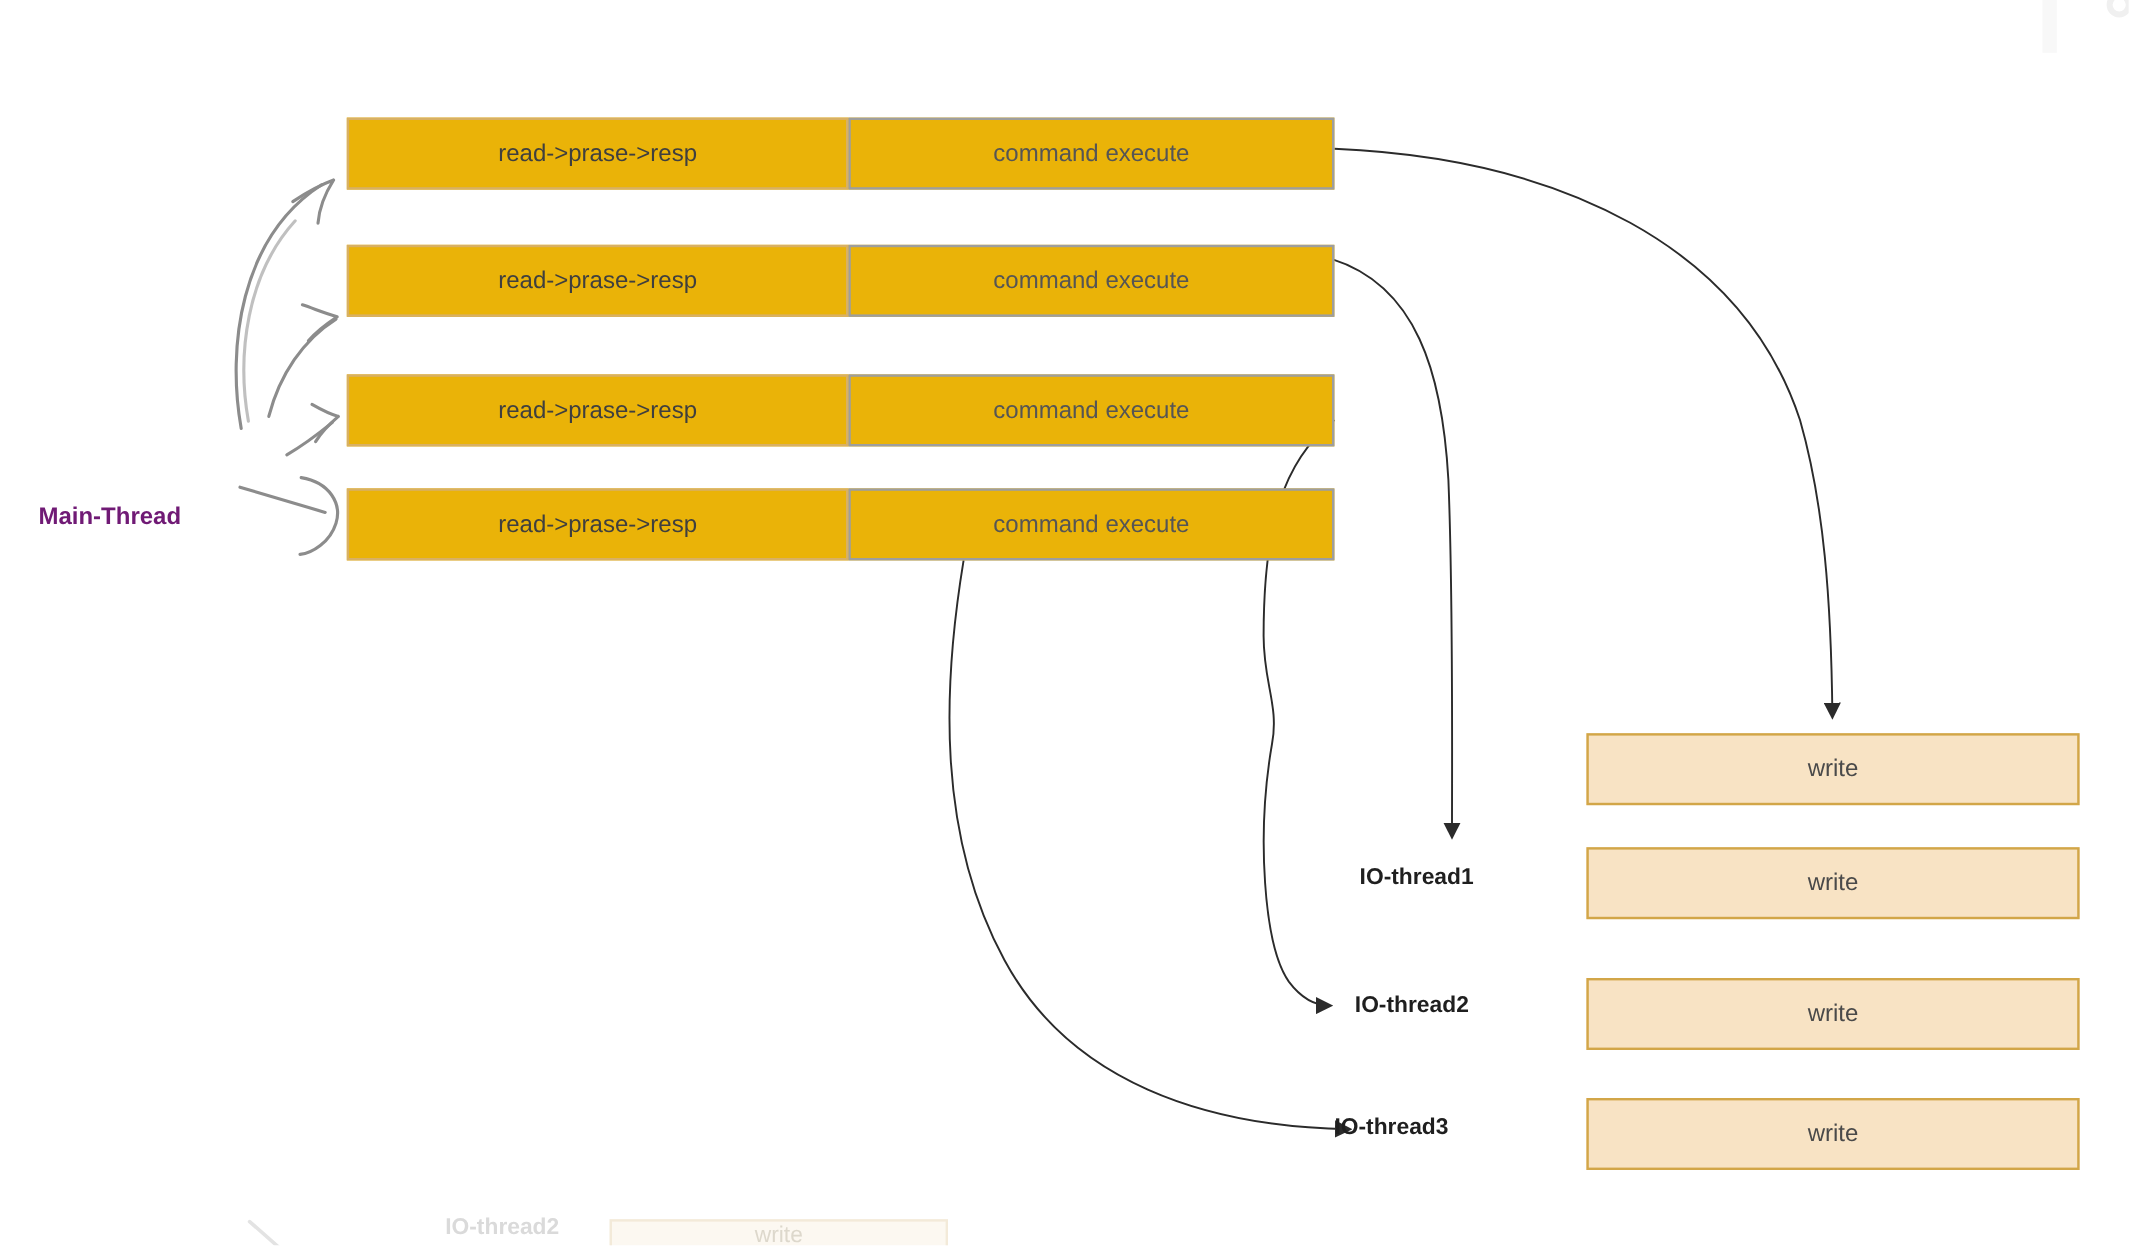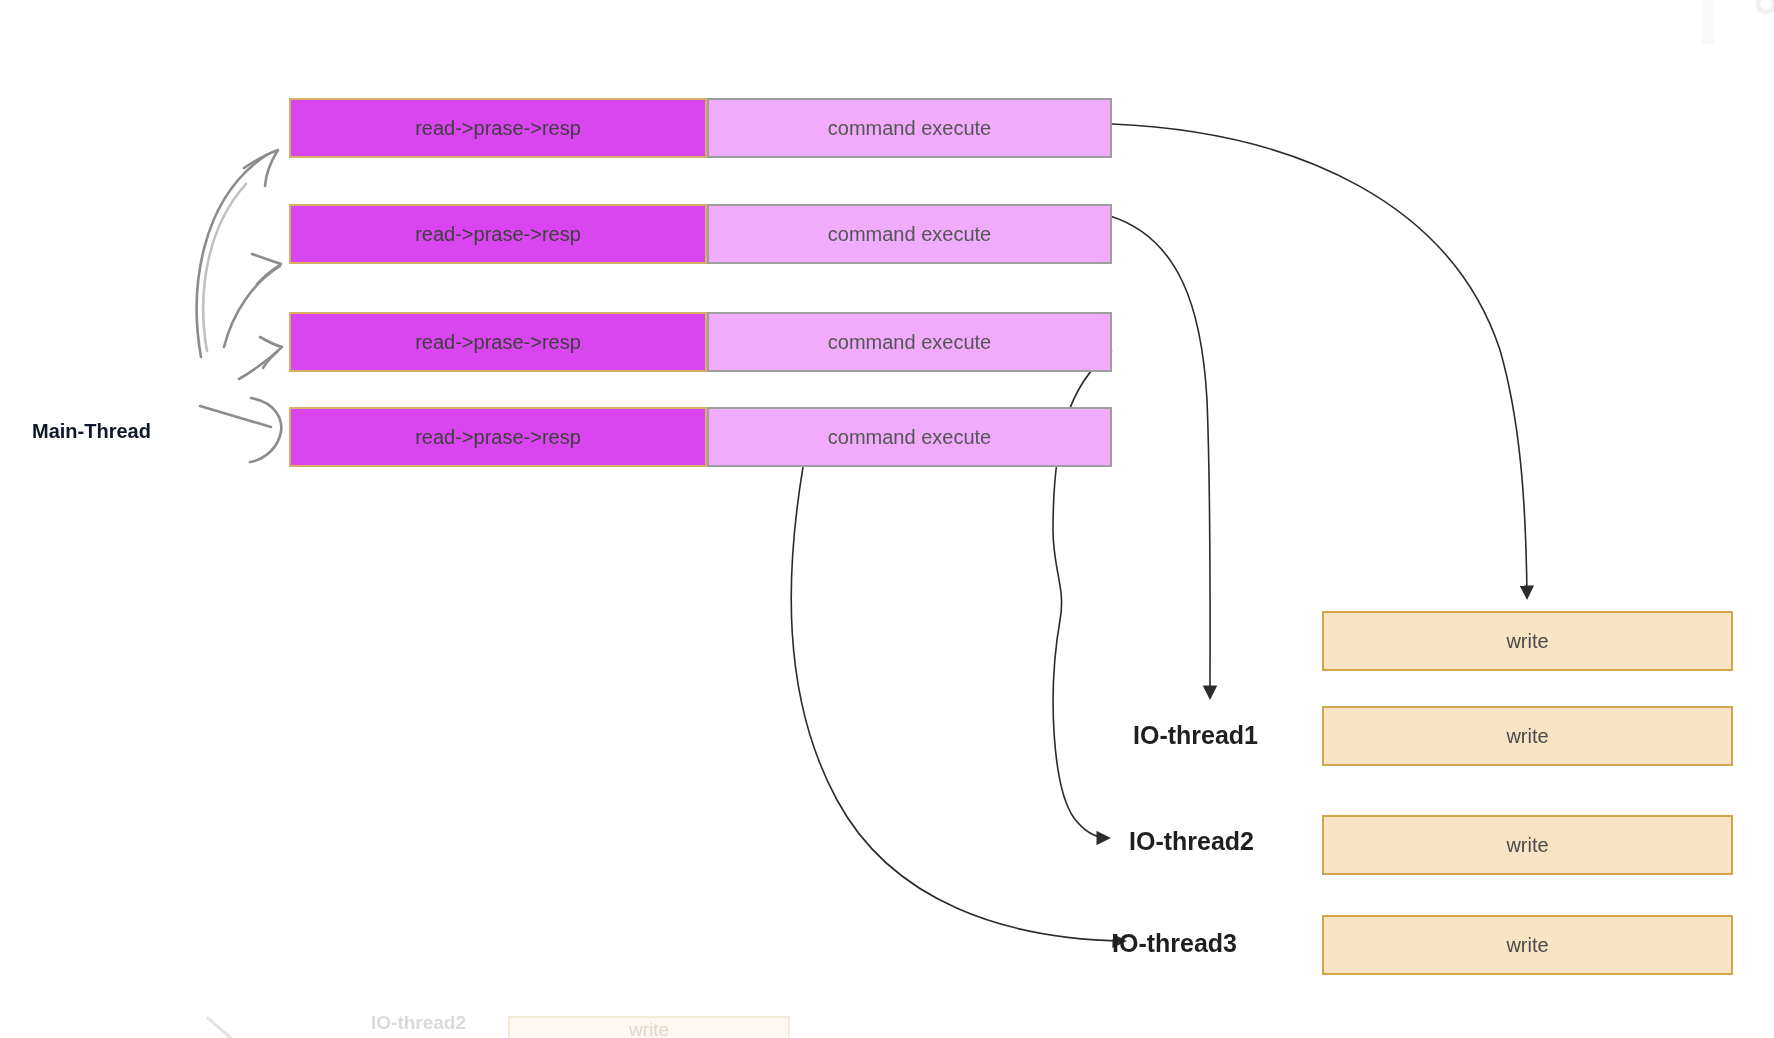--- a/index.html
+++ b/index.html
@@ -21,60 +21,60 @@
     position: absolute;
     height: 60px;
     box-sizing: border-box;
     display: flex;
     align-items: center;
     justify-content: center;
     font-size: 20px;
   }
   .read-box {
     left: 289px; width: 418px;
-    background: #d946ef;
+    background: #eab308;
     border: 2px solid #d8b064;
     color: #3f3f3f;
   }
   .exec-box {
     left: 707px; width: 405px;
-    background: #f0abfc;
+    background: #eab308;
     border: 2px solid #9e9e9e;
     color: #555555;
   }
   .write-box {
     left: 1322px; width: 411px;
     background: #f8e3c4;
     border: 2px solid #d2a648;
     color: #4a4a4a;
   }
   .row1 { top: 98px; }
   .row2 { top: 204px; }
   .row3 { top: 312px; }
   .row4 { top: 407px; }
   .write1 { top: 611px; }
   .write2 { top: 706px; }
   .write3 { top: 815px; }
   .write4 { top: 915px; }
   .io-label {
     position: absolute;
     font-weight: bold;
-    font-size: 25px;
+    font-size: 19px;
     color: #1f1f1f;
     white-space: nowrap;
   }
   .io1 { left: 1133px; top: 721px; }
   .io2 { left: 1129px; top: 827px; }
   .io3 { left: 1112px; top: 929px; }
   .main-thread-label {
     position: absolute;
     left: 32px; top: 420px;
     font-weight: bold;
     font-size: 20px;
-    color: #0f172a;
+    color: #701a75;
     white-space: nowrap;
   }
   
   .faded-io-label {
     position: absolute;
     left: 371px; top: 1012px;
     font-weight: bold;
     font-size: 19px;
     color: #dadada;
     white-space: nowrap;

